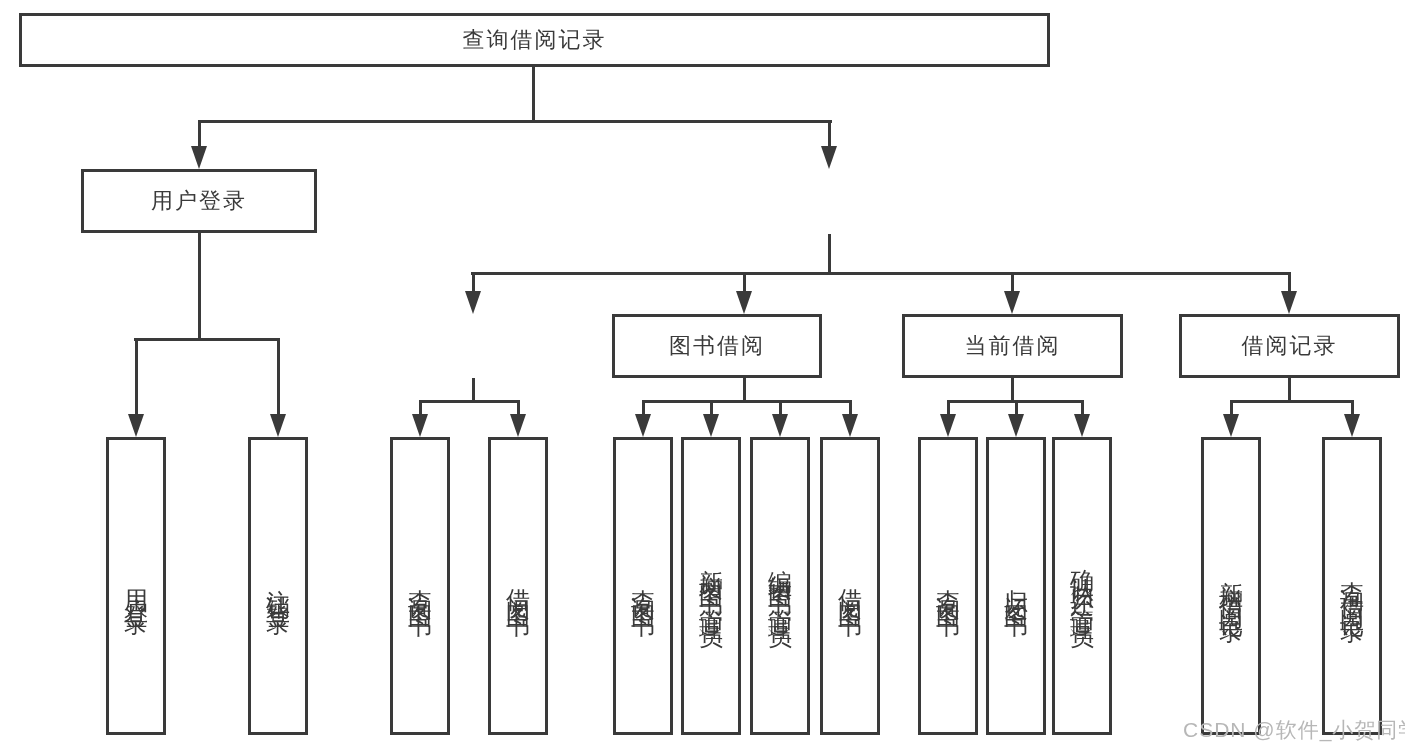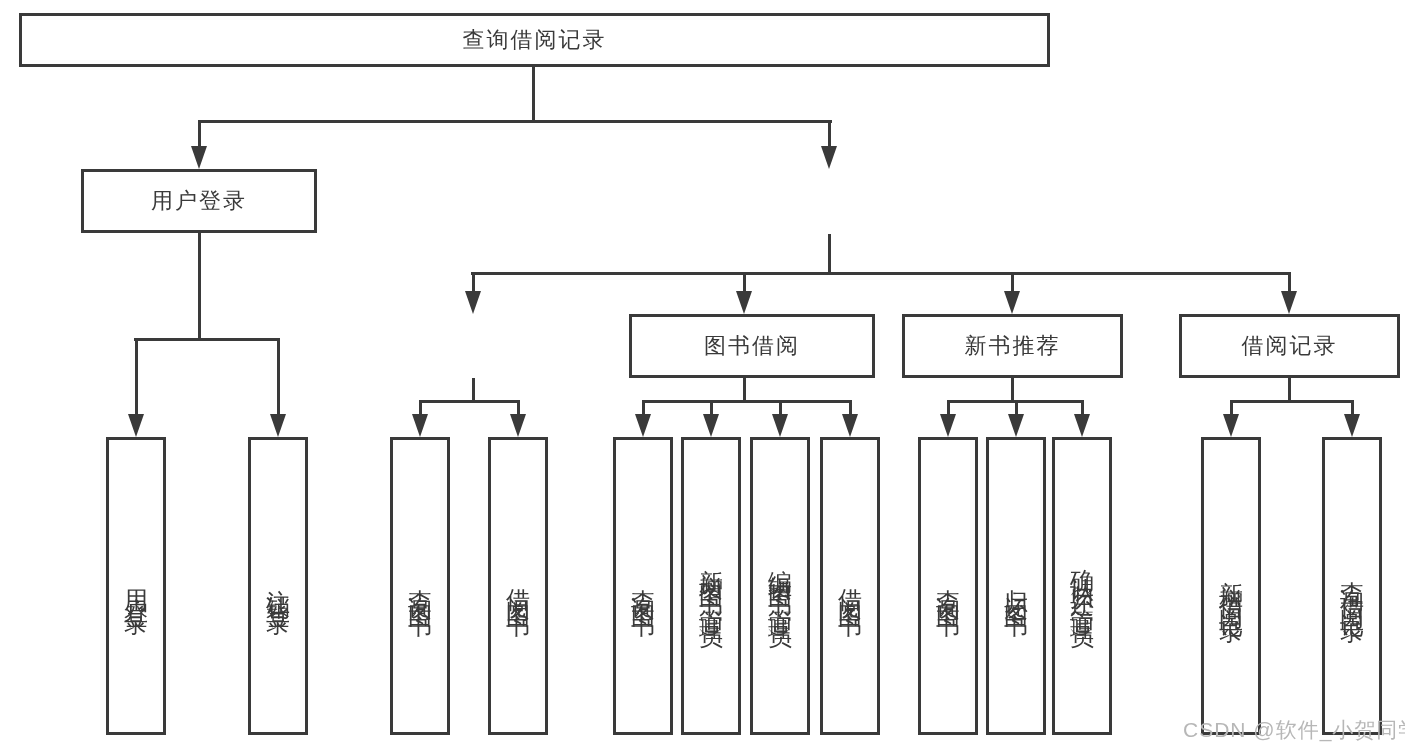--- a/index.html
+++ b/index.html
@@ -71,22 +71,22 @@
 </style>
 </head>
 <body>
 
 <div class="canvas">
 
   <div class="hbox" style="left:19px;top:13px;width:1031px;height:54px">查询借阅记录</div>
 
   <div class="hbox" style="left:81px;top:169px;width:236px;height:64px">用户登录</div>
 
-  <div class="hbox" style="left:629px;top:314px;width:246px;height:64px">图书借阅</div>
-  <div class="hbox" style="left:902px;top:314px;width:221px;height:64px">新书推荐</div>
+  <div class="hbox" style="left:612px;top:314px;width:210px;height:64px">图书借阅</div>
+  <div class="hbox" style="left:902px;top:314px;width:221px;height:64px">当前借阅</div>
   <div class="hbox" style="left:1179px;top:314px;width:221px;height:64px">借阅记录</div>
 
   <div class="vbox" style="left:106px">用户登录</div>
   <div class="vbox" style="left:248px">注销登录</div>
 
   <div class="vbox" style="left:390px">查询图书</div>
   <div class="vbox" style="left:488px">借阅图书</div>
 
   <div class="vbox" style="left:613px">查询图书</div>
   <div class="vbox" style="left:681px">新增图书（管理员）</div>

